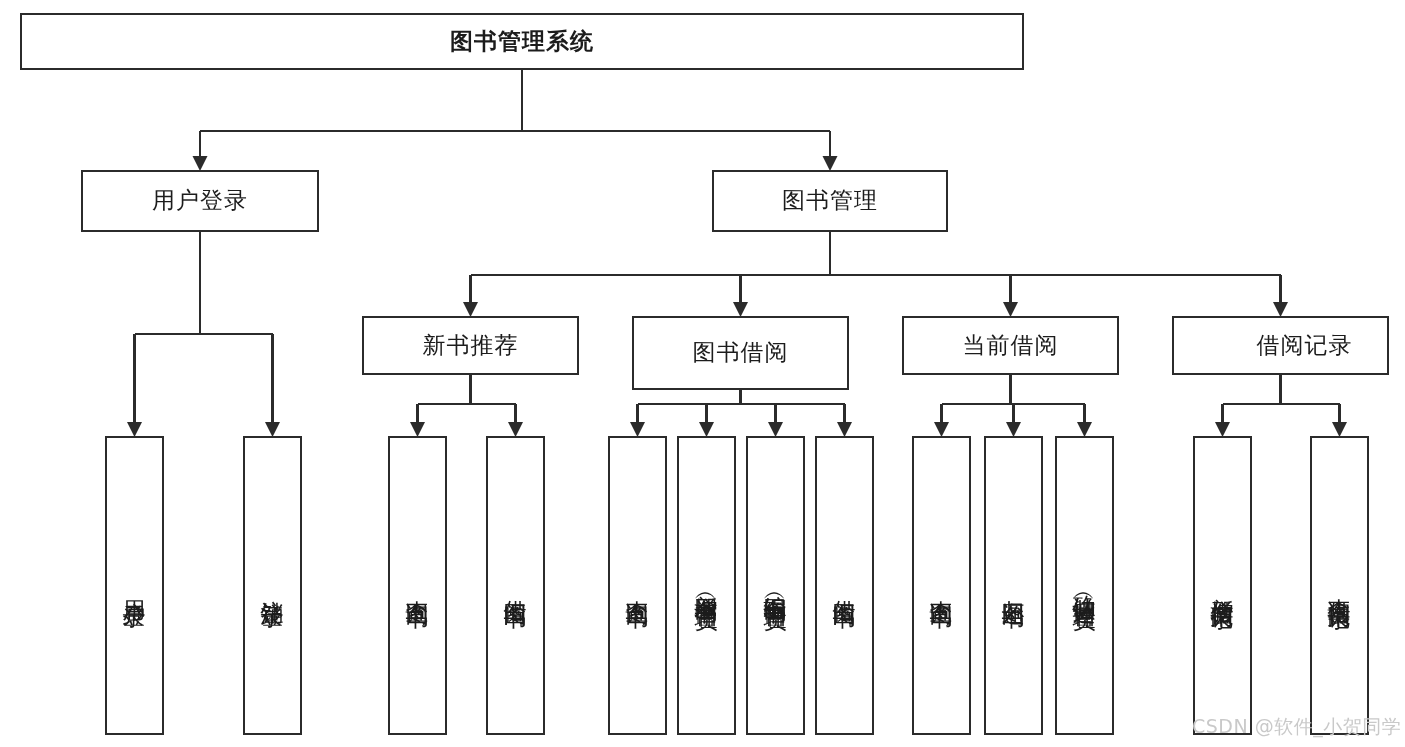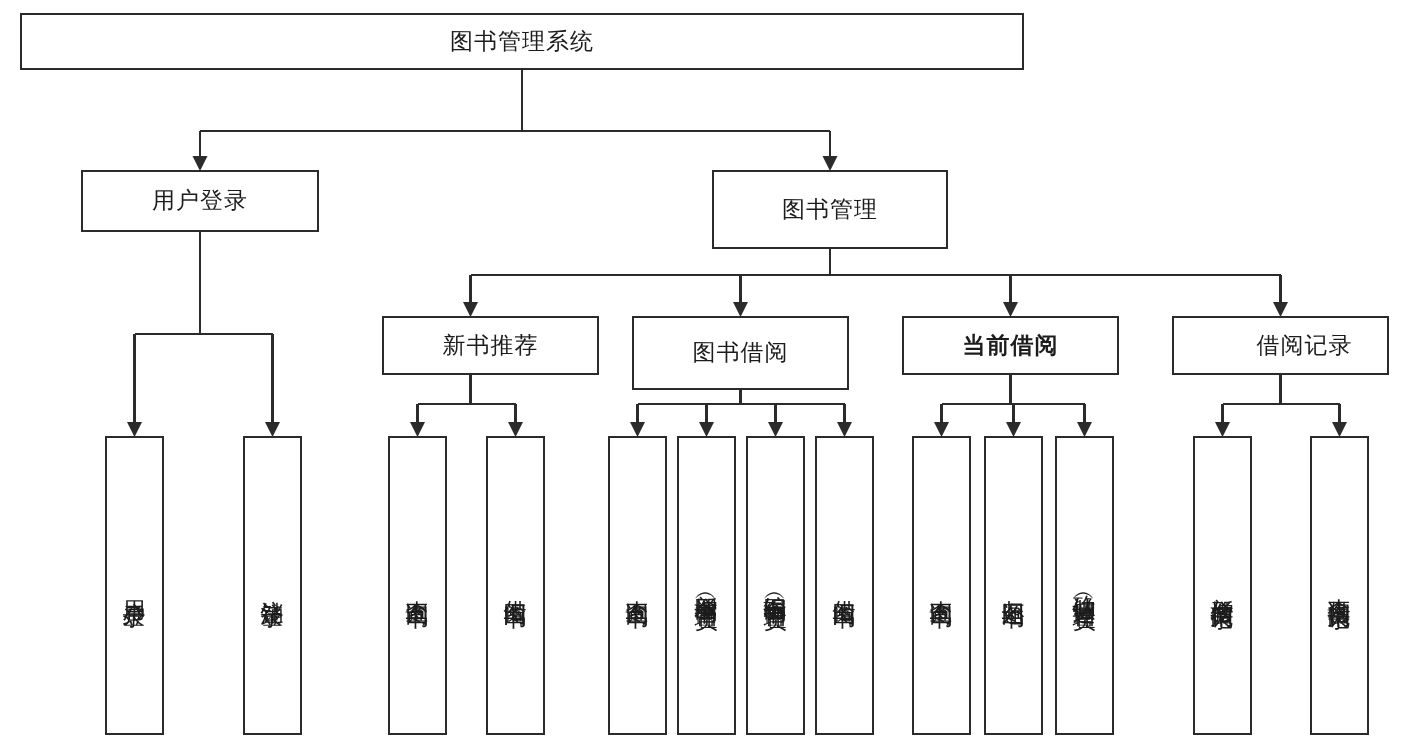--- a/index.html
+++ b/index.html
@@ -117,36 +117,36 @@
       <line x1="1084.5" y1="404" x2="1084.5" y2="422" stroke="#2b2b2b" stroke-width="2.4" shape-rendering="crispEdges"></line>
       <path d="M 1077 422 L 1092 422 L 1084.5 437 Z" fill="#2b2b2b"></path>
       <line x1="1280.5" y1="375" x2="1280.5" y2="404" stroke="#2b2b2b" stroke-width="2.4" shape-rendering="crispEdges"></line>
       <line x1="1222.5" y1="404" x2="1339.5" y2="404" stroke="#2b2b2b" stroke-width="2.4" shape-rendering="crispEdges"></line>
       <line x1="1222.5" y1="404" x2="1222.5" y2="422" stroke="#2b2b2b" stroke-width="2.4" shape-rendering="crispEdges"></line>
       <path d="M 1215 422 L 1230 422 L 1222.5 437 Z" fill="#2b2b2b"></path>
       <line x1="1339.5" y1="404" x2="1339.5" y2="422" stroke="#2b2b2b" stroke-width="2.4" shape-rendering="crispEdges"></line>
       <path d="M 1332 422 L 1347 422 L 1339.5 437 Z" fill="#2b2b2b"></path>
     </svg>
   <div id="nodes-layer">
-      <div class="node horiz" id="node-root" style="left: 20px; top: 13px; width: 1004px; height: 57px;">
+      <div class="node horiz" id="node-root" style="left: 20px; top: 13px; width: 1004px; height: 57px; font-weight: bold;">
         <span>图书管理系统</span>
       </div>
       <div class="node horiz" id="node-user_login" style="left: 81px; top: 170px; width: 238px; height: 62px;">
         <span>用户登录</span>
       </div>
-      <div class="node horiz" id="node-book_manage" style="left: 712px; top: 170px; width: 236px; height: 79px;">
+      <div class="node horiz" id="node-book_manage" style="left: 712px; top: 170px; width: 236px; height: 62px;">
         <span>图书管理</span>
       </div>
-      <div class="node horiz" id="node-new_book_rec" style="left: 362px; top: 316px; width: 217px; height: 59px; margin-left: 20px;">
+      <div class="node horiz" id="node-new_book_rec" style="left: 362px; top: 316px; width: 217px; height: 59px;">
         <span>新书推荐</span>
       </div>
       <div class="node horiz" id="node-book_borrow" style="left: 632px; top: 316px; width: 217px; height: 74px;">
         <span>图书借阅</span>
       </div>
-      <div class="node horiz" id="node-current_borrow" style="left: 902px; top: 316px; width: 217px; height: 59px; font-weight: bold;">
+      <div class="node horiz" id="node-current_borrow" style="left: 902px; top: 316px; width: 217px; height: 59px;">
         <span>当前借阅</span>
       </div>
       <div class="node horiz" id="node-borrow_record" style="left: 1172px; top: 316px; width: 217px; height: 59px; padding-left: 48px;">
         <span>借阅记录</span>
       </div>
       <div class="node vert" id="node-leaf_user_login" style="left: 105px; top: 436px; width: 59px; height: 299px;">
         <span class="vtext">用户登录</span>
       </div>
       <div class="node vert" id="node-leaf_logout" style="left: 243px; top: 436px; width: 59px; height: 299px;">
         <span class="vtext">注销登录</span>
@@ -178,13 +178,14 @@
       <div class="node vert" id="node-leaf_confirm_return" style="left: 1055px; top: 436px; width: 59px; height: 299px;">
         <span class="vtext">确认归还（管理员）</span>
       </div>
       <div class="node vert" id="node-leaf_add_record" style="left: 1193px; top: 436px; width: 59px; height: 299px;">
         <span class="vtext">新增借阅记录</span>
       </div>
       <div class="node vert" id="node-leaf_query_record" style="left: 1310px; top: 436px; width: 59px; height: 299px;">
         <span class="vtext">查询借阅记录</span>
       </div>
     </div>
+  <div class="watermark" style="left: 1192px; top: 714px;">CSDN @软件_小贺同学</div>
 </div>
 
 </body></html>

